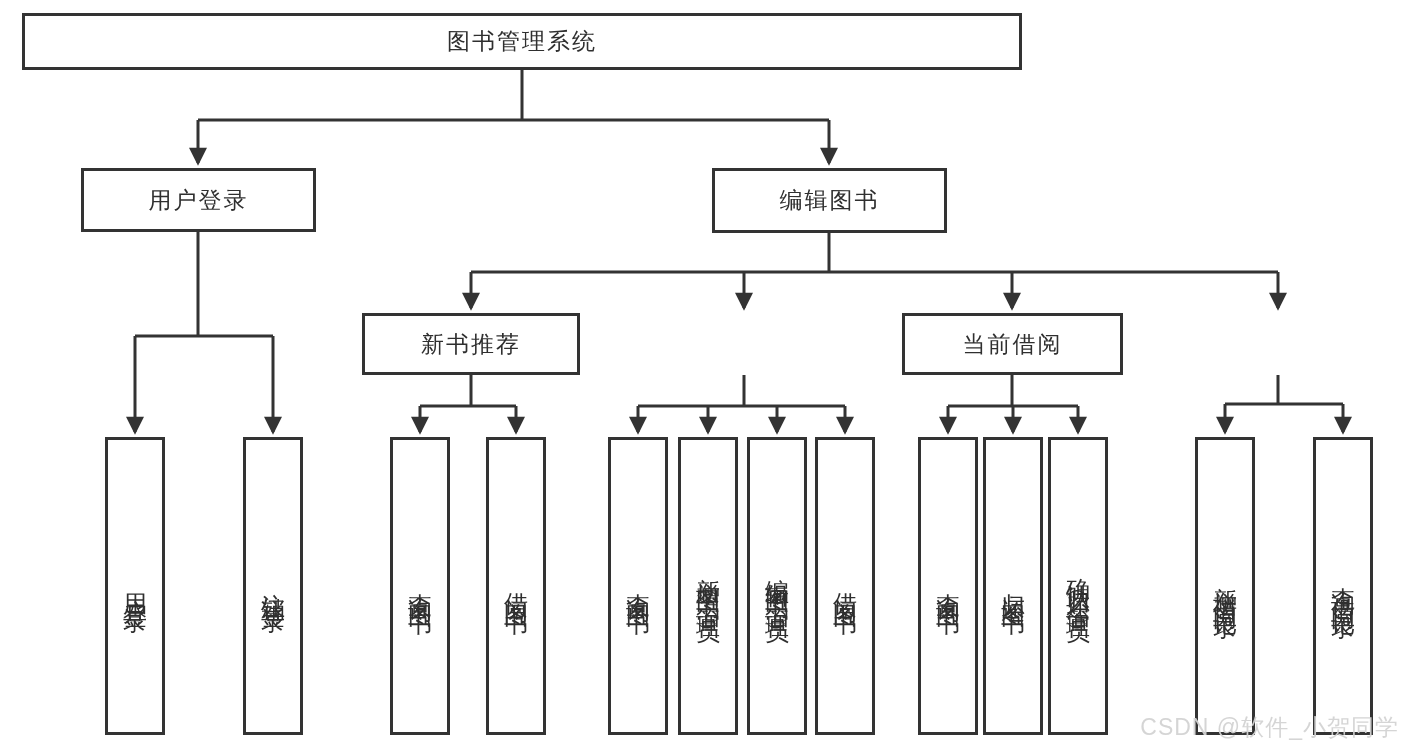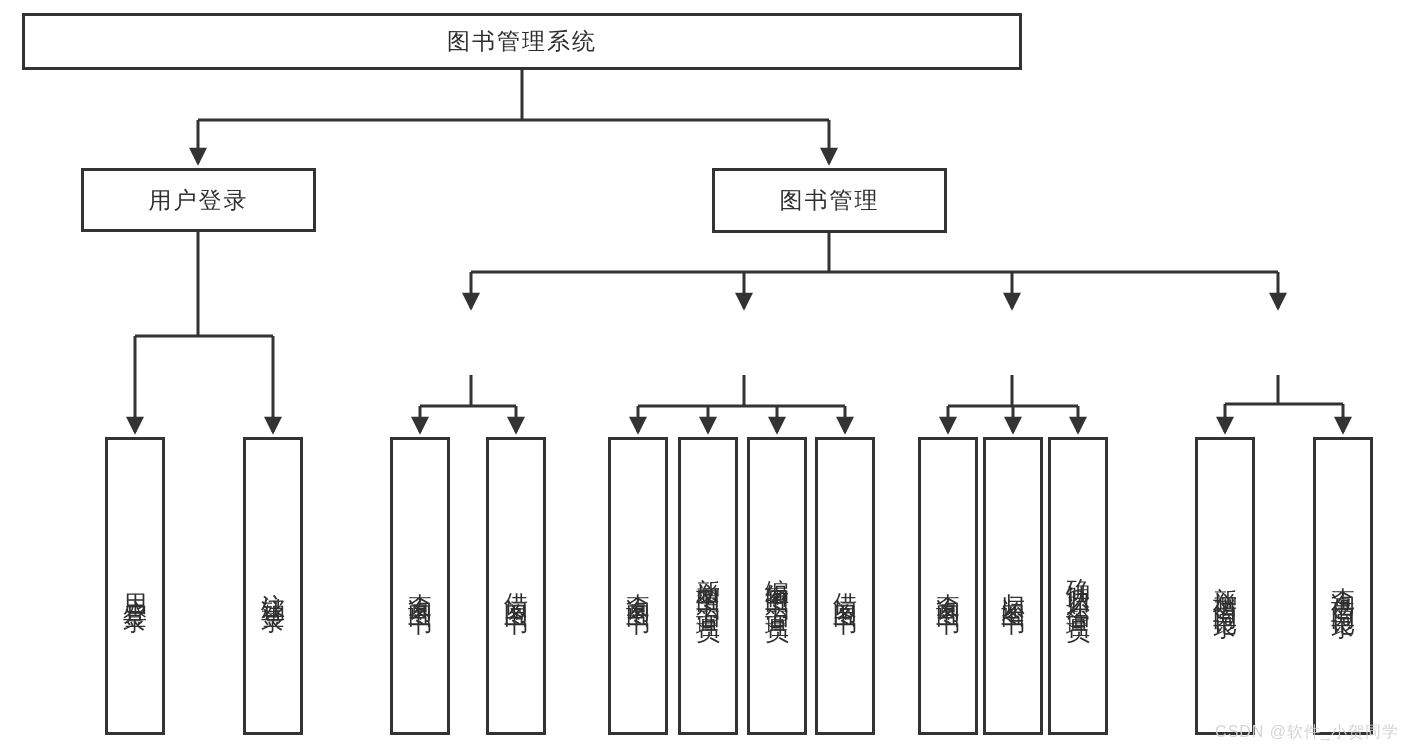--- a/index.html
+++ b/index.html
@@ -34,21 +34,21 @@
     text-orientation:mixed;
     font-size:24px;
     letter-spacing:6px;
     line-height:1;
   }
   .watermark{
     position:absolute;
     right:6px;
     bottom:4px;
     z-index:3;
-    font-size:16px;
+    font-size:23px;
     letter-spacing:1px;
     color:rgba(211,211,211,0.95);
     white-space:nowrap;
   }
 </style>
 </head>
 <body>
 
 <div class="stage">
 
@@ -103,22 +103,24 @@
     <g>
       <path class="ln" d="M1278,375 V404 M1225,404 H1343"></path>
       <line class="ln" x1="1225" y1="404" x2="1225" y2="432" marker-end="url(#ah)"></line>
       <line class="ln" x1="1343" y1="404" x2="1343" y2="432" marker-end="url(#ah)"></line>
     </g>
   </svg>
 
   <div class="node h-node" style="left:22px;top:13px;width:1000px;height:57px">图书管理系统</div>
 
   <div class="node h-node" style="left:81px;top:168px;width:235px;height:64px">用户登录</div>
-  <div class="node h-node" style="left:712px;top:168px;width:235px;height:65px">图书管理</div>
+  <div class="node h-node" style="left:712px;top:168px;width:235px;height:65px">编辑图书</div>
 
+  <div class="node h-node" style="left:362px;top:313px;width:218px;height:62px">新书推荐</div>
+  <div class="node h-node" style="left:902px;top:313px;width:221px;height:62px">当前借阅</div>
 
   <div class="node v-node" style="left:105px;top:437px;width:60px;height:298px">用户登录</div>
   <div class="node v-node" style="left:243px;top:437px;width:60px;height:298px">注销登录</div>
 
   <div class="node v-node" style="left:390px;top:437px;width:60px;height:298px">查询图书</div>
   <div class="node v-node" style="left:486px;top:437px;width:60px;height:298px">借阅图书</div>
 
   <div class="node v-node" style="left:608px;top:437px;width:60px;height:298px">查询图书</div>
   <div class="node v-node" style="left:678px;top:437px;width:60px;height:298px">新增图书（管理员）</div>
   <div class="node v-node" style="left:747px;top:437px;width:60px;height:298px">编辑图书（管理员）</div>

